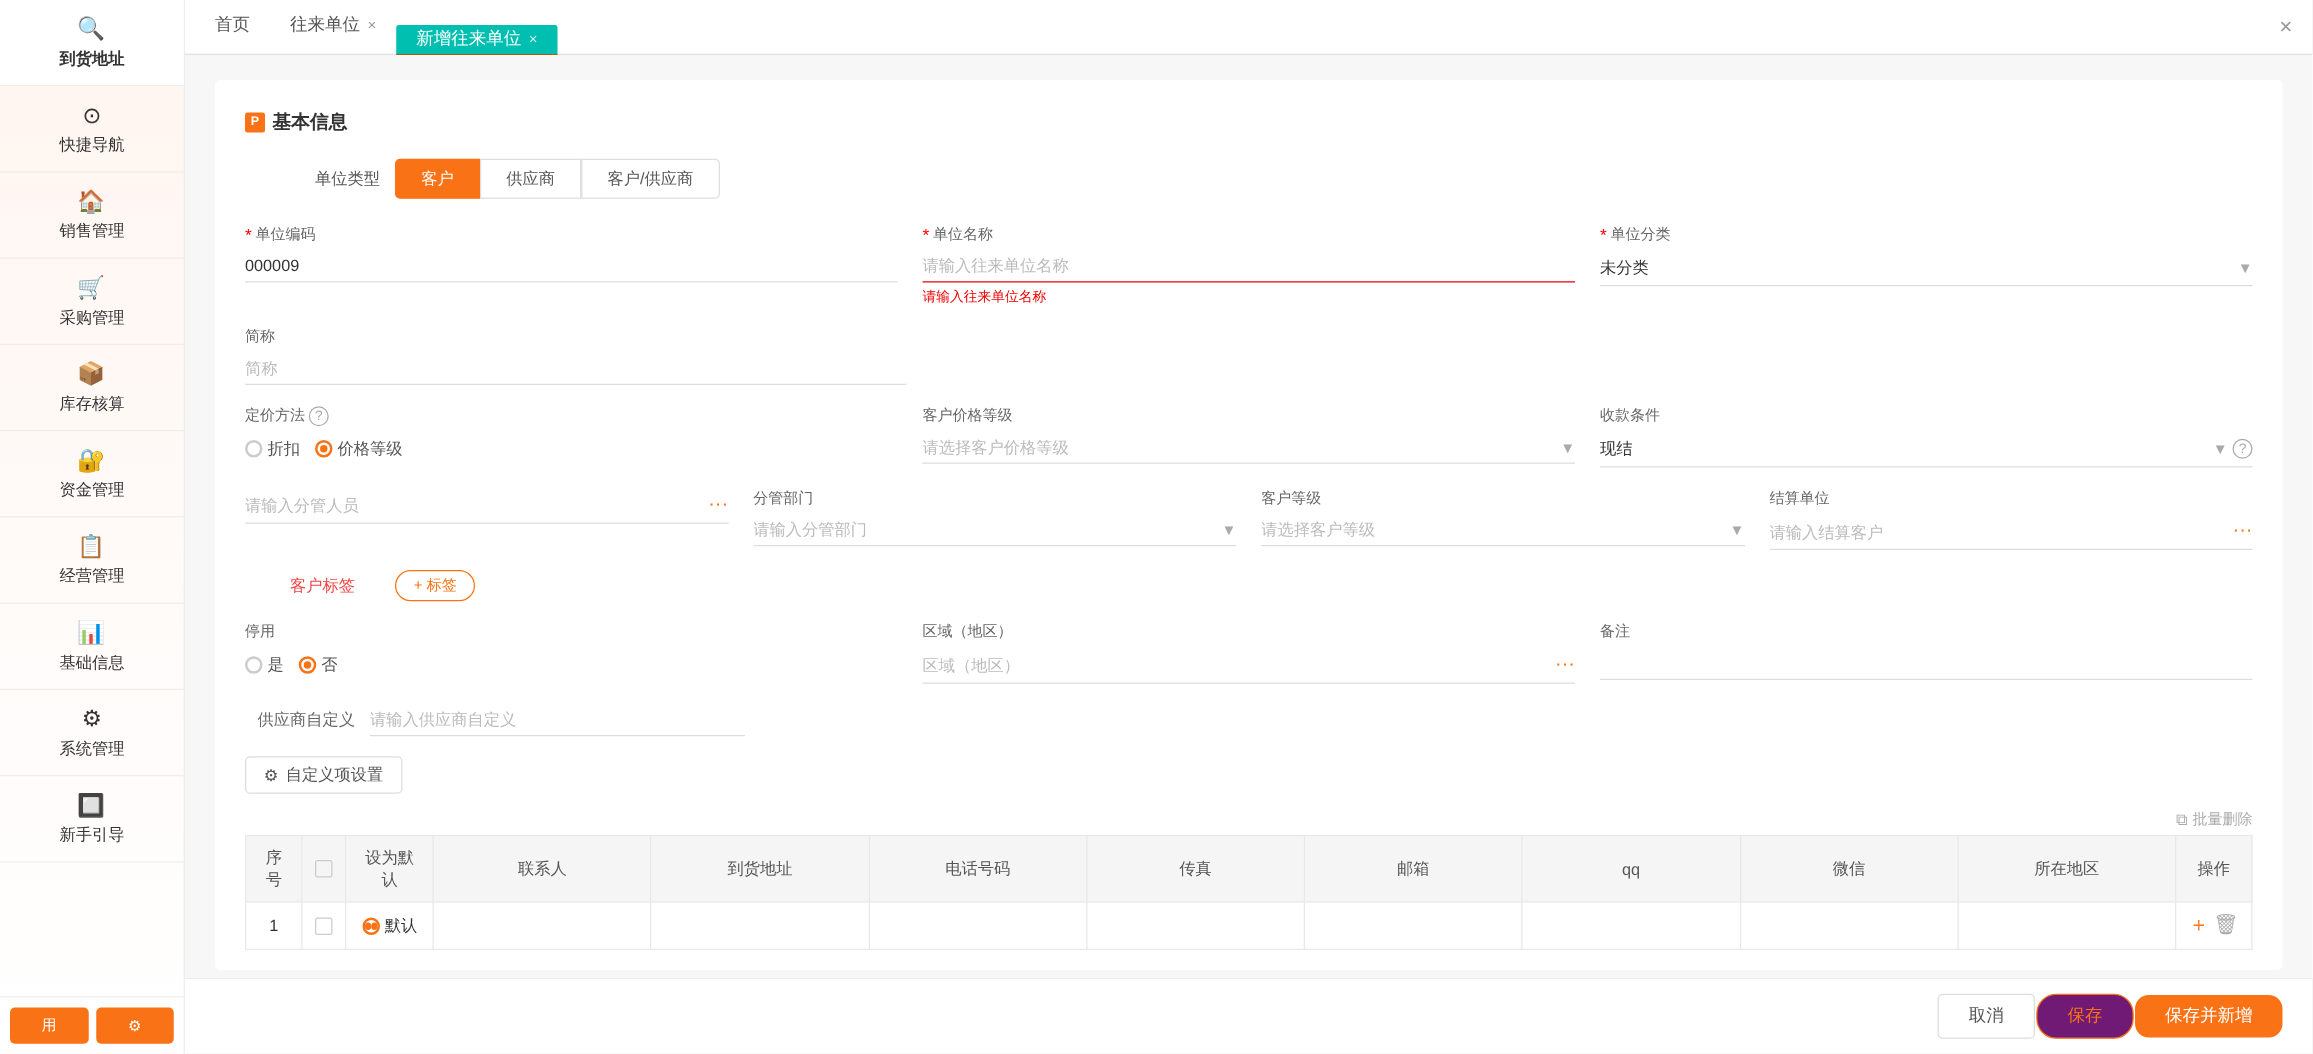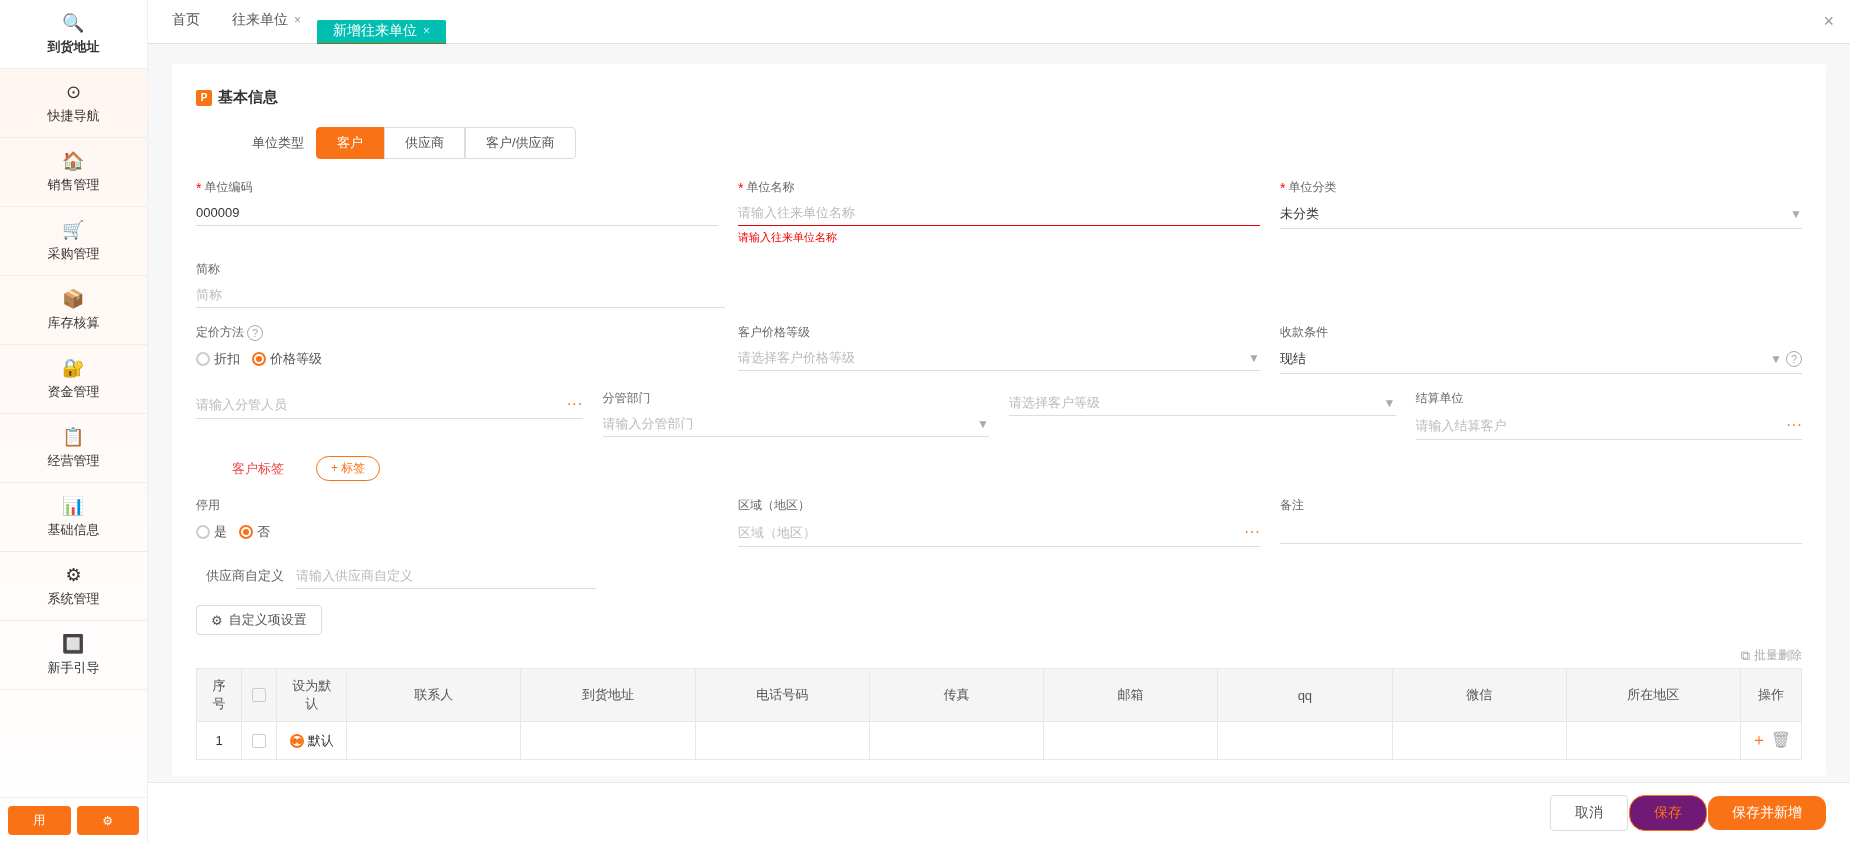--- a/index.html
+++ b/index.html
@@ -539,20 +539,21 @@
           </div>
         </div>
         <div class="form-field">
           <div class="field-label">分管部门</div>
           <div class="field-select-wrapper">
             <input class="field-select" type="text" placeholder="请输入分管部门" style="">
             <span class="chevron">▼</span>
           </div>
         </div>
         <div class="form-field">
+          <div class="field-label">客户等级</div>
           <div class="field-select-wrapper">
             <input class="field-select" type="text" placeholder="请选择客户等级" style="">
             <span class="chevron">▼</span>
           </div>
         </div>
         <div class="form-field">
           <div class="field-label">结算单位</div>
           <div style="display:flex; align-items:center; border-bottom:1px solid #ddd; padding:5px 0;">
             <input class="field-input" style="border: none; padding: 0px;" type="text" placeholder="请输入结算客户">
             <span class="field-more">···</span>

